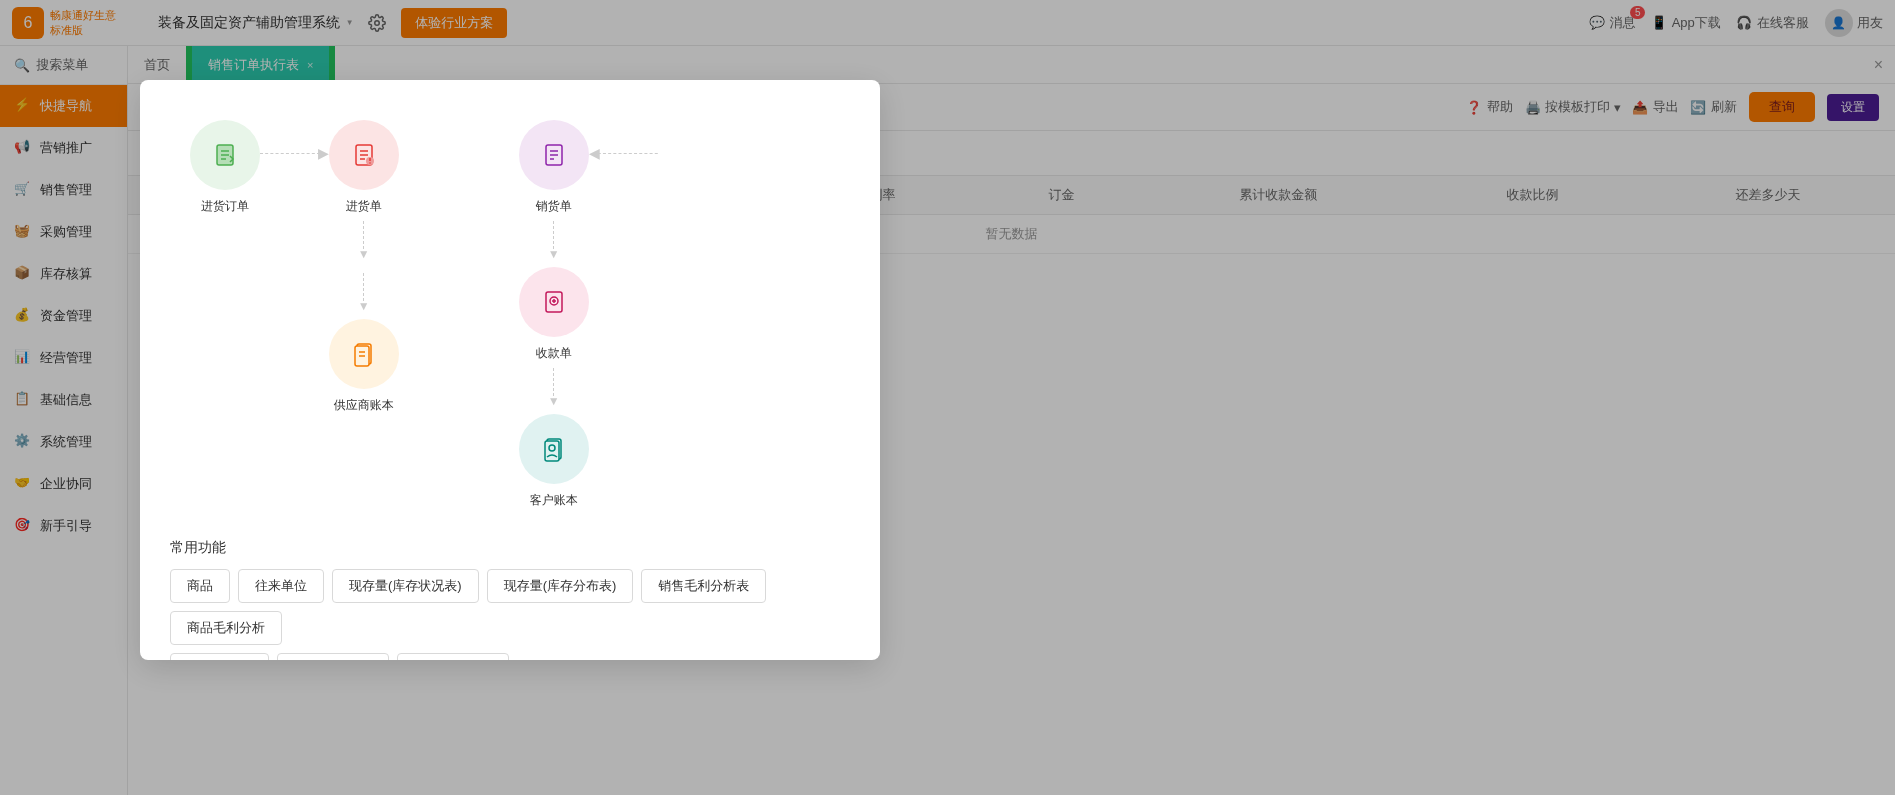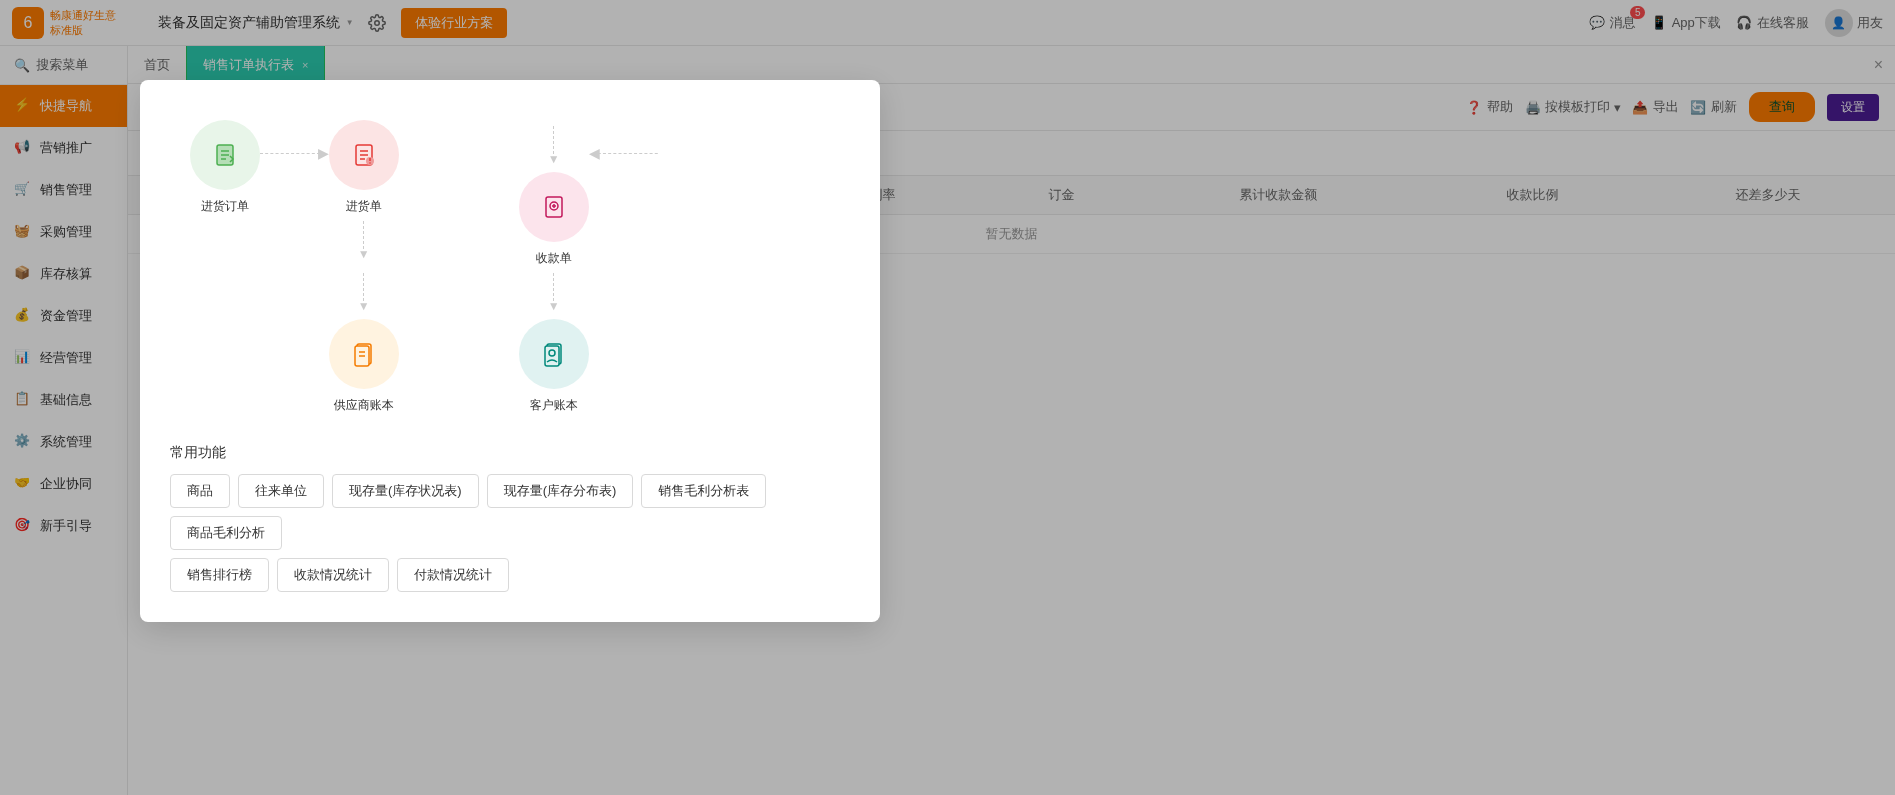--- a/index.html
+++ b/index.html
@@ -25,30 +25,30 @@
     .top-bar-item { display: flex; align-items: center; gap: 4px; color: #666; font-size: 13px; cursor: pointer; position: relative; }
     .badge { background: #ff4d4f; color: white; border-radius: 10px; font-size: 10px; padding: 1px 5px; position: absolute; top: -8px; right: -10px; }
     .user-avatar { width: 28px; height: 28px; border-radius: 50%; background: #ddd; display: flex; align-items: center; justify-content: center; font-size: 12px; color: #666; }
     .search-menu { display: flex; align-items: center; gap: 6px; padding: 10px 14px; color: #666; font-size: 13px; cursor: pointer; border-bottom: 1px solid #f0f0f0; }
     .sidebar-item { display: flex; align-items: center; gap: 8px; padding: 12px 14px; color: #333; font-size: 13px; cursor: pointer; transition: background 0.2s; }
     .sidebar-item.active { background: #ff7c00; color: white; }
     .sidebar-item .item-icon { width: 18px; height: 18px; flex-shrink: 0; }
 
     
     .tab-bar { display: flex; align-items: center; background: #fff; border-bottom: 1px solid #e8e8e8; height: 38px; padding: 0; flex-shrink: 0; }
-    .tab { display: flex; align-items: center; padding: 0 16px; height: 100%; font-size: 13px; cursor: pointer; border-right: 1px solid #22c55e; color: #666; gap: 8px; }
+    .tab { display: flex; align-items: center; padding: 0 16px; height: 100%; font-size: 13px; cursor: pointer; border-right: 6px solid #22c55e; color: #666; gap: 8px; }
     .tab.active { background: #2bcdb0; color: white; }
     .tab .close-btn { font-size: 11px; opacity: 0.8; }
     .tab-close-all { margin-left: auto; padding: 0 12px; color: #999; cursor: pointer; font-size: 16px; }
 
     
     .toolbar { display: flex; align-items: center; padding: 8px 16px; background: #fff; border-bottom: 1px solid #e8e8e8; gap: 12px; flex-shrink: 0; }
     .toolbar-right { margin-left: auto; display: flex; align-items: center; gap: 12px; }
     .toolbar-btn { display: flex; align-items: center; gap: 4px; color: #666; font-size: 13px; cursor: pointer; }
-    .query-btn { background: #ff7c00; color: #14532d; border: none; border-radius: 11px; padding: 6px 20px; font-size: 13px; cursor: pointer; }
+    .query-btn { background: #ff7c00; color: #7f1d1d; border: none; border-radius: 5px; padding: 6px 20px; font-size: 13px; cursor: pointer; }
     .setting-btn { background: #4c1d95; color: white; border: none; border-radius: 4px; padding: 5px 14px; font-size: 12px; cursor: pointer; }
 
     
     .filter-bar { display: flex; align-items: center; padding: 8px 16px; background: #fff; border-bottom: 1px solid #e8e8e8; gap: 12px; flex-shrink: 0; }
     .date-input { border: 1px solid #d9d9d9; border-radius: 4px; padding: 4px 8px; font-size: 13px; color: #bbb; width: 180px; display: flex; align-items: center; justify-content: space-between; }
     .status-select { border: 1px solid #d9d9d9; border-radius: 4px; padding: 4px 8px; font-size: 13px; color: #333; width: 200px; display: flex; align-items: center; justify-content: space-between; }
     .more-conditions { color: #2bcdb0; font-size: 13px; cursor: pointer; }
 
     
     .table-area { flex: 1; overflow: auto; background: #fff; }
@@ -326,20 +326,31 @@
                 <line x1="11" y1="18" x2="17" y2="18" stroke="#f57c00" stroke-width="1.5"></line>
               </svg>
             </div>
             <span class="flow-label">供应商账本</span>
           </div>
         </div>
 
         <div style="width:120px;"></div>
 
         <div style="display:flex; flex-direction:column; align-items:center;">
+          <div class="flow-node">
+            <div class="flow-circle purple">
+              <svg width="32" height="32" viewBox="0 0 32 32" fill="none">
+                <rect x="8" y="6" width="16" height="20" rx="2" stroke="#8e24aa" stroke-width="1.5" fill="none"></rect>
+                <line x1="12" y1="12" x2="20" y2="12" stroke="#8e24aa" stroke-width="1.5"></line>
+                <line x1="12" y1="16" x2="20" y2="16" stroke="#8e24aa" stroke-width="1.5"></line>
+                <line x1="12" y1="20" x2="16" y2="20" stroke="#8e24aa" stroke-width="1.5"></line>
+              </svg>
+            </div>
+            <span class="flow-label">销货单</span>
+          </div>
 
           <div style="display:flex;flex-direction:column;align-items:center;margin:6px 0;">
             <div style="height:28px; border-left:1.5px dashed #ccc;"></div>
             <span style="color:#ccc;font-size:12px;margin-top:-2px;">▼</span>
           </div>
 
           <div class="flow-node">
             <div class="flow-circle pink">
               <svg width="32" height="32" viewBox="0 0 32 32" fill="none">
                 <rect x="8" y="6" width="16" height="20" rx="2" stroke="#c2185b" stroke-width="1.5" fill="none"></rect>

